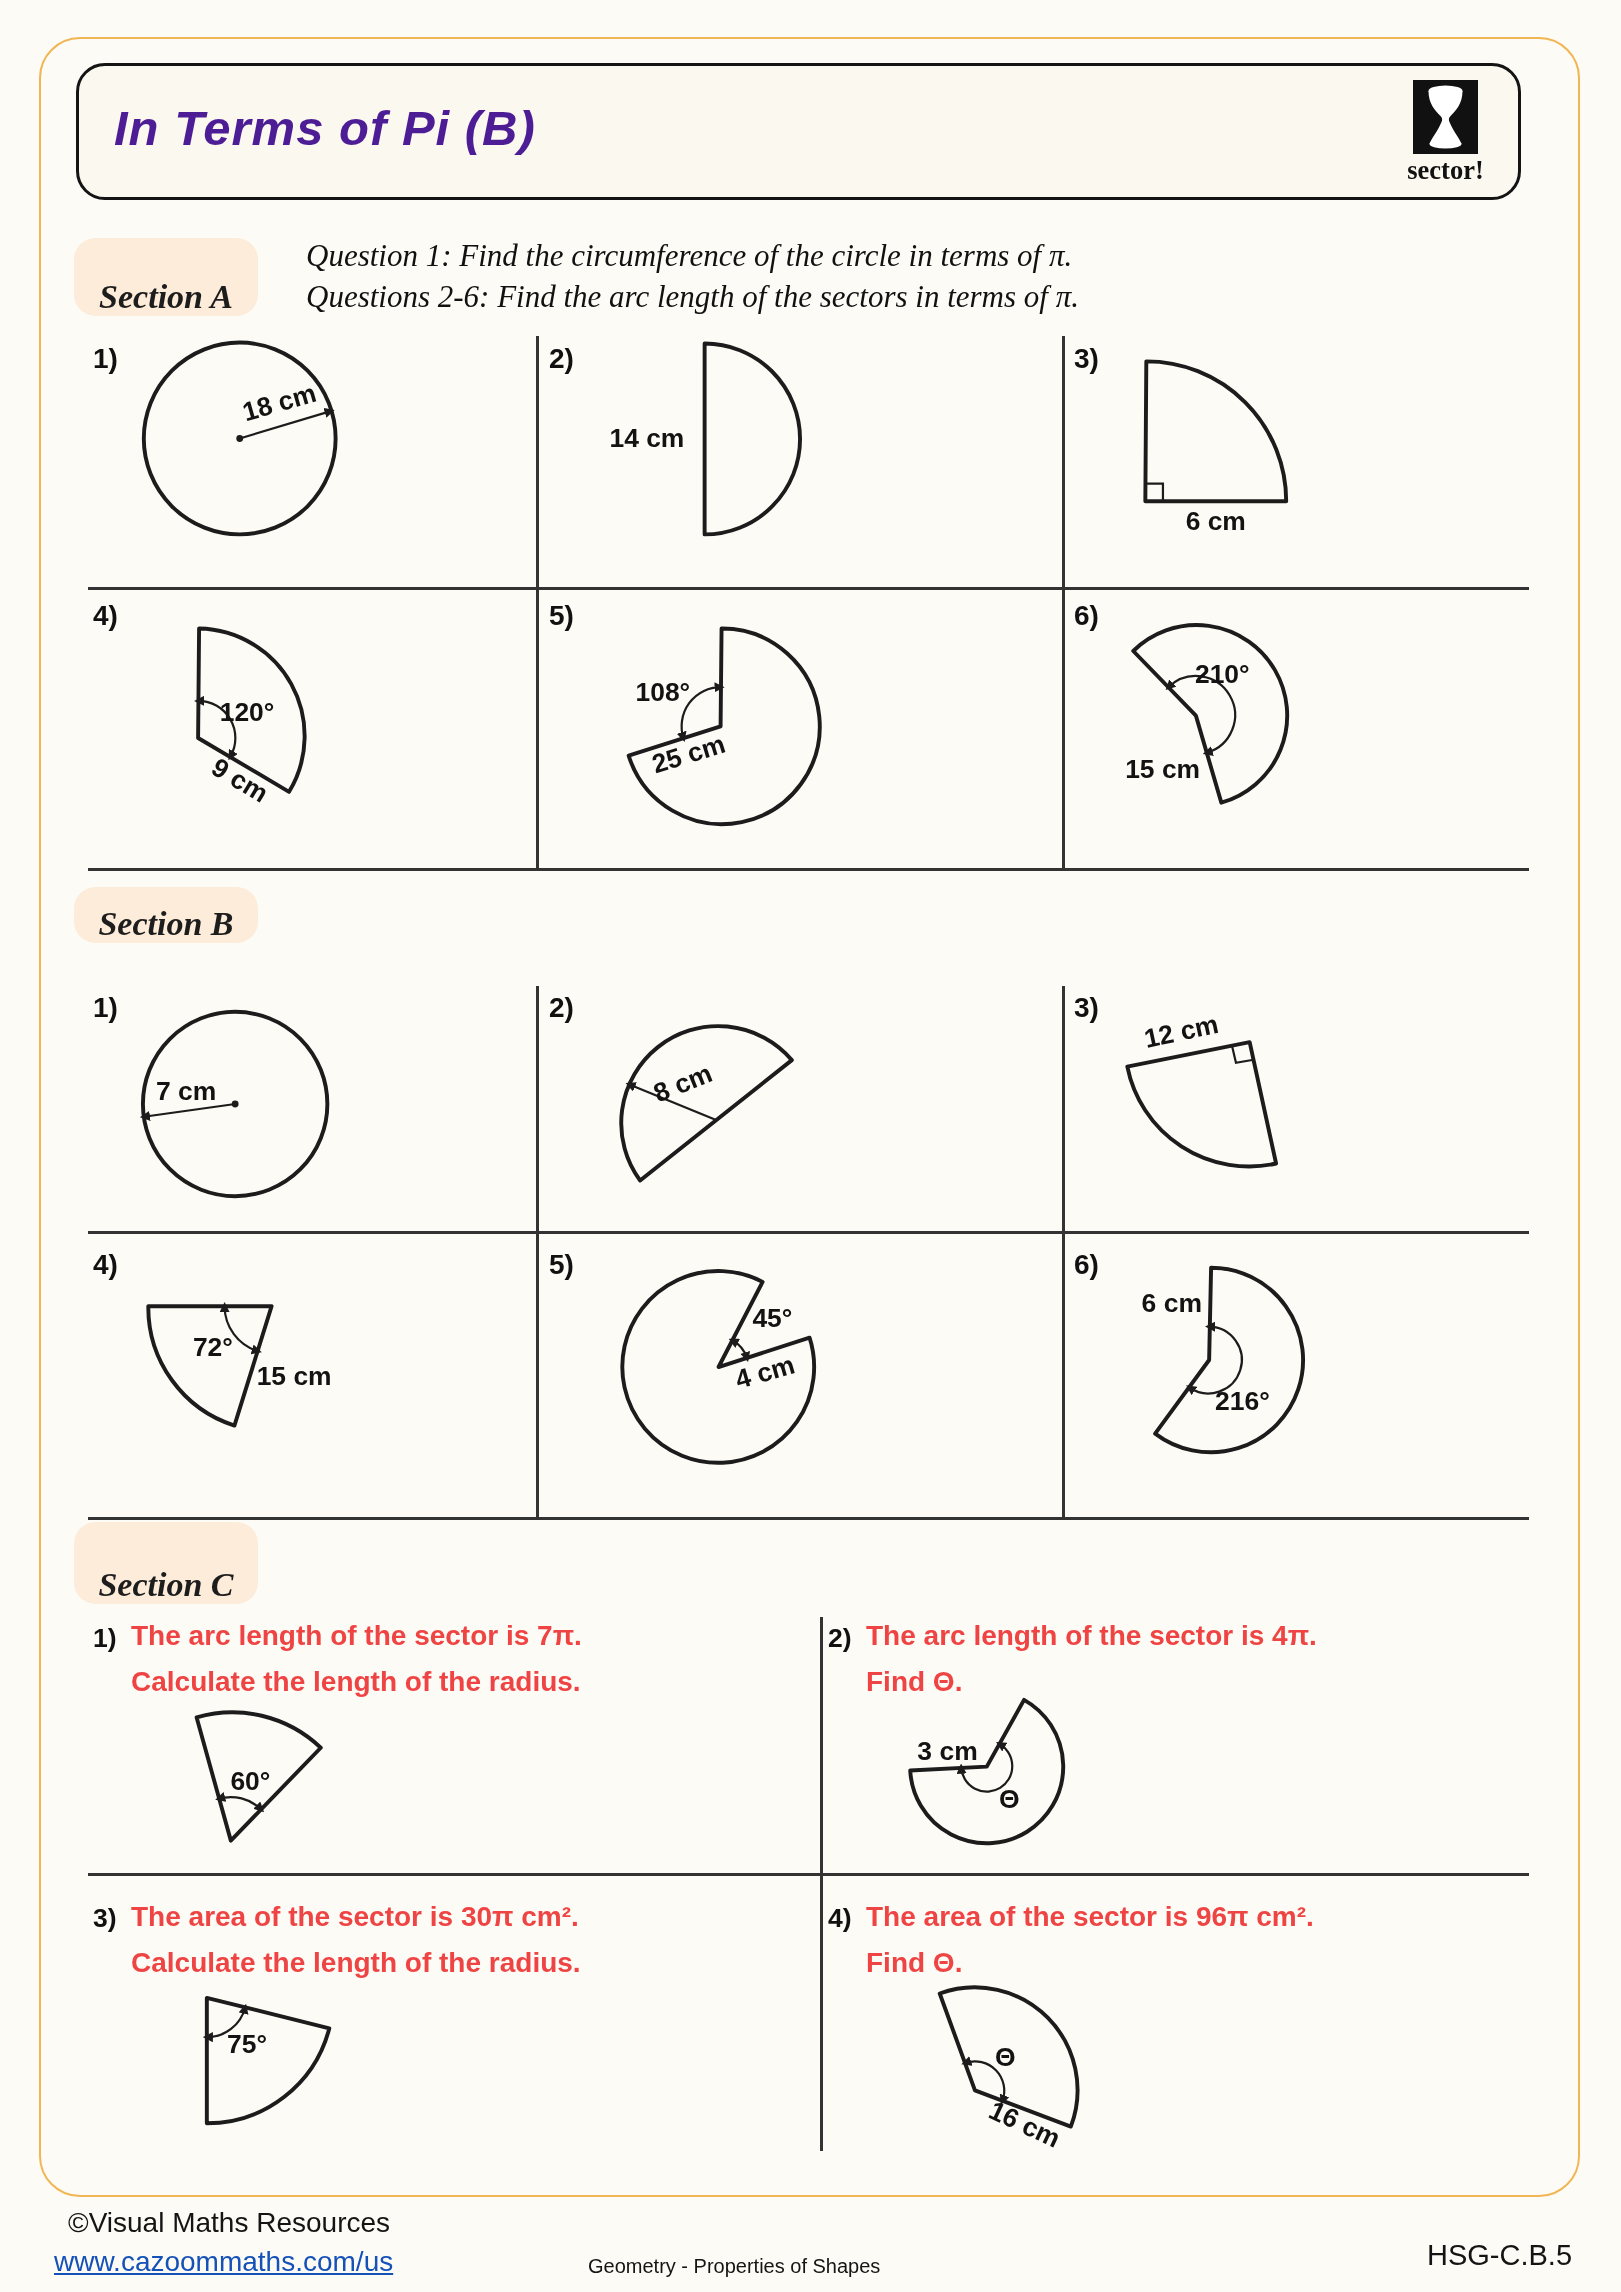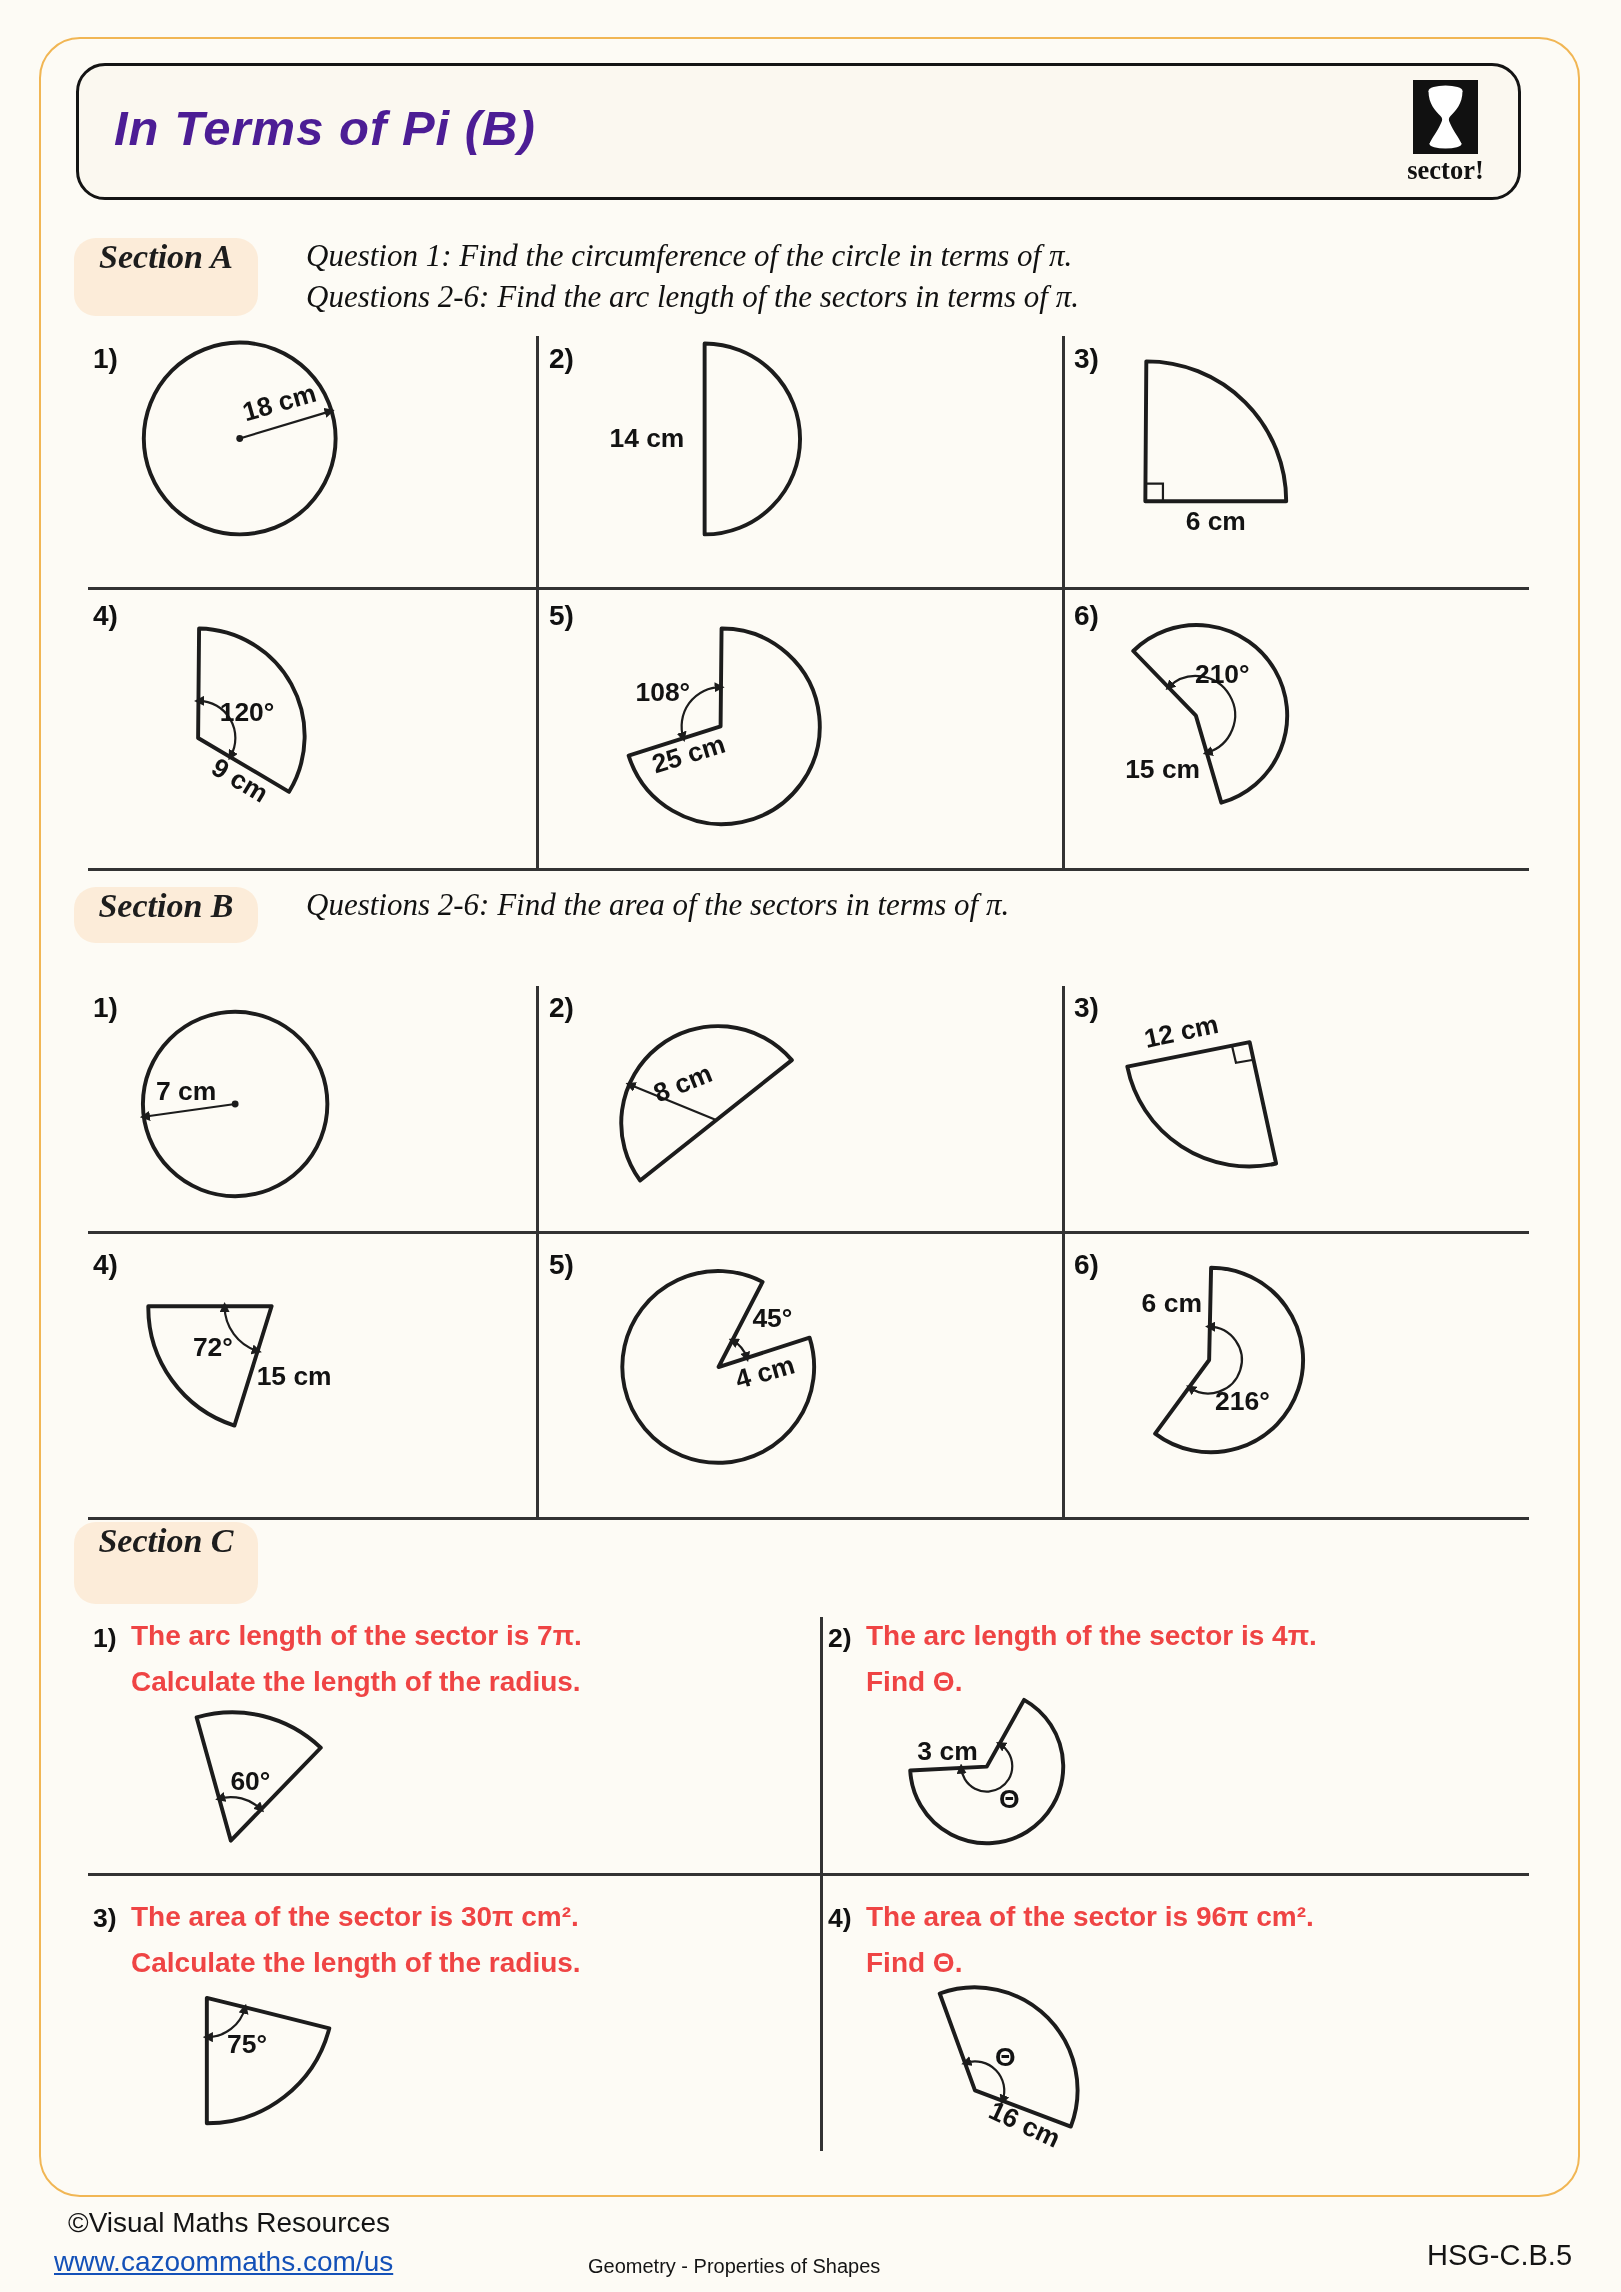--- a/index.html
+++ b/index.html
@@ -4,21 +4,21 @@
 <style>
   html,body{margin:0;padding:0;}
   body{width:1621px;height:2293px;position:relative;background:#fdfbf5;font-family:"Liberation Sans",sans-serif;color:#141414;}
   .abs{position:absolute;}
   .page-border{left:39px;top:37px;width:1537px;height:2156px;border:2.9px solid #f1b654;border-radius:41px;}
   .header-box{left:76px;top:63px;width:1439px;height:131px;border:3.9px solid #141414;border-radius:29px;background:#fbf8f0;}
   .page-title{left:114px;top:63px;height:131px;line-height:131px;font-size:49px;font-weight:700;letter-spacing:1px;color:#4c1d95;font-style:italic;}
   .logo{left:1384px;top:80px;width:123px;text-align:center;}
   .logo-square{width:65px;height:74px;background:#111;margin:0 auto;display:flex;align-items:center;justify-content:center;}
   .logo-text{font-family:"Liberation Serif",serif;font-weight:700;font-size:26.5px;color:#111;margin-top:1px;}
-  .chip{background:#fcecd9;border-radius:21.6px;display:flex;align-items:flex-start;justify-content:center;}
+  .chip{background:#fcecd9;border-radius:21.6px;display:flex;align-items:flex-end;justify-content:center;}
   .chip-a{left:74px;top:238px;width:184px;height:78px;}
   .chip-b{left:74px;top:887px;width:184px;height:56px;}
   .chip-c{left:74px;top:1522px;width:184px;height:82px;}
   .chip span{font-family:"Liberation Serif",serif;font-style:italic;font-weight:700;font-size:34px;color:#1d1d1d;}
   .instr{font-family:"Liberation Serif",serif;font-style:italic;font-size:31px;color:#111;line-height:41px;}
   .instr-a{left:306px;top:235px;}
   .instr-b{left:306px;top:884px;}
   .vline,.hline{background:#333;}
   .num{font-size:28px;font-weight:700;color:#111;}
   .ctext{font-size:28px;font-weight:700;color:#ef4444;line-height:46px;}
@@ -114,21 +114,20 @@
   <path class="shape" d="M102 112 L38 46 A92.5 92.5 0 1 1 128 201 Z"></path>
   <path class="thin" d="M74 83 A40 40 0 1 1 113 150" marker-start="url(#arr)" marker-end="url(#arr)"></path>
   <text x="129" y="79">210°</text>
   <text x="68" y="176">15 cm</text>
 </svg>
 
 <div class="abs chip chip-b">
     <span>Section B</span>
   </div>
 <div class="abs instr instr-b">
-  <div>Questions 2-6:  Find the area of the sectors in terms of π.</div>
 </div>
 
 <div class="abs vline" style="left:536px;top:986px;width:2.9px;height:534px;"></div>
 <div class="abs vline" style="left:1062px;top:986px;width:2.9px;height:534px;"></div>
 <div class="abs hline" style="left:88px;top:1231px;width:1441px;height:2.9px;"></div>
 <div class="abs hline" style="left:88px;top:1517px;width:1441px;height:2.9px;"></div>
 
 <div class="abs num" style="left:93px;top:992px;">1)</div>
 <div class="abs num" style="left:549px;top:992px;">2)</div>
 <div class="abs num" style="left:1074px;top:992px;">3)</div>

